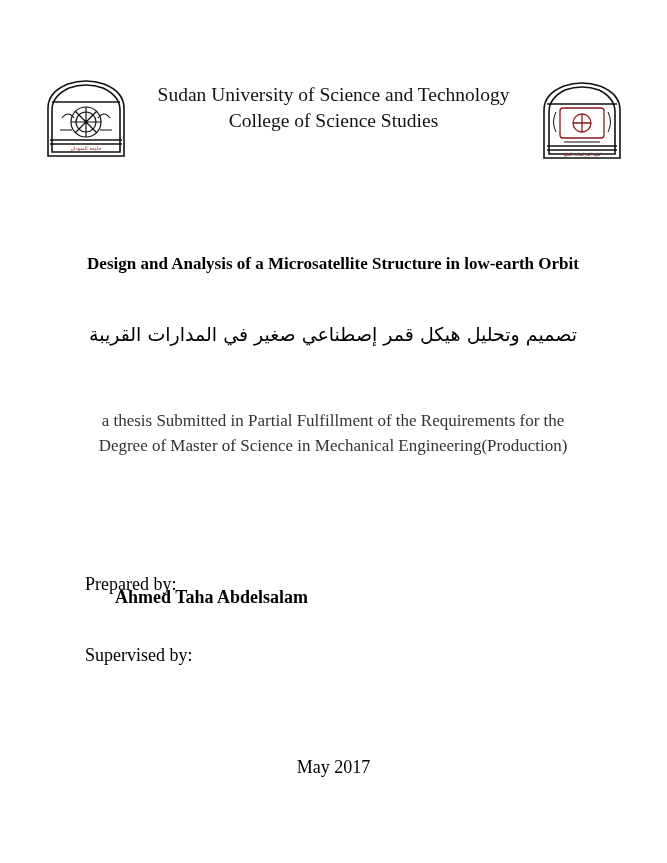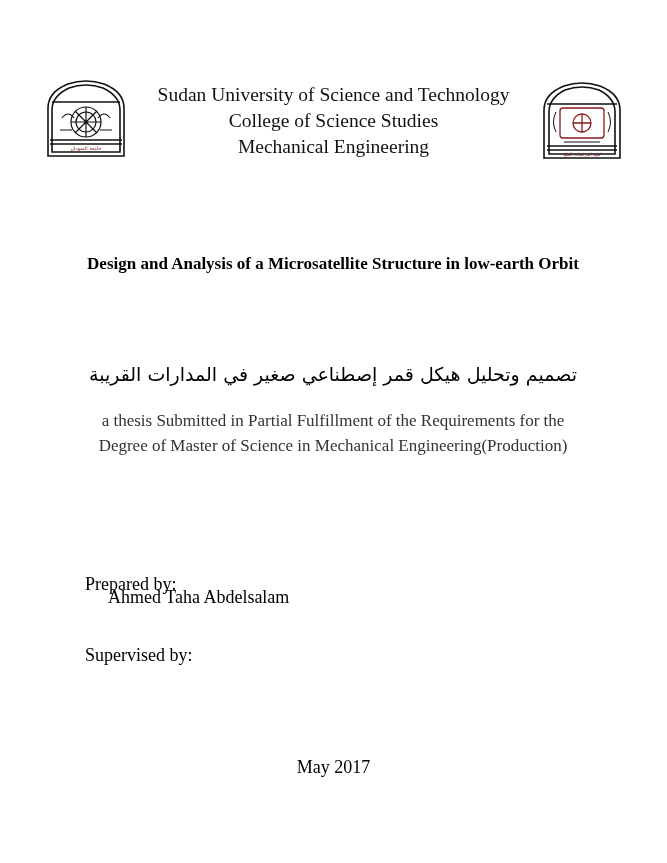--- a/index.html
+++ b/index.html
@@ -71,21 +71,20 @@
   .title-ar {
     position: absolute;
     left: 78px;
     top: 320px;
     width: 510px;
     text-align: center;
     direction: rtl;
     font-size: 19px;
     line-height: 28px;
     font-family: "DejaVu Sans", sans-serif;
-    margin-top: 40px;
   }
 
   
   .thesis-statement {
     position: absolute;
     left: 78px;
     top: 408px;
     width: 510px;
     text-align: center;
     font-size: 17px;
@@ -122,23 +121,24 @@
 
   
   .prepared-label {
     position: absolute;
     left: 85px;
     top: 574px;
     font-size: 18px;
   }
   .prepared-name {
     position: absolute;
-    left: 108px;
+    left: 115px;
     top: 587px;
     font-size: 18px;
+    font-weight: bold;
   }
   .supervised-label {
     position: absolute;
     left: 85px;
     top: 645px;
     font-size: 18px;
   }
   .supervised-name {
     position: absolute;
     left: 119px;
@@ -180,21 +180,20 @@
           <path d="M24 40 q6 -8 12 0 M60 40 q6 -8 12 0"></path>
           <path d="M22 52 h12 M62 52 h12"></path>
         </g>
         <text x="48" y="72" font-family="DejaVu Sans, sans-serif" font-size="5" text-anchor="middle" fill="#8b1a1a">جامعة السودان</text>
       </svg>
     </div>
 
     <div class="header-text">
       <div class="txt-line">Sudan University of Science and Technology</div>
       <div class="txt-line">College of Science Studies</div>
-      <div class="txt-line">Mechanical Engineering</div>
     </div>
 
     <div class="logo">
       <svg width="96" height="88" viewBox="0 0 96 88" xmlns="http://www.w3.org/2000/svg">
         <g fill="none" stroke="#111" stroke-width="1.6">
           <path d="M10 80 L10 32 Q10 16 30 8 Q48 2 66 8 Q86 16 86 32 L86 80 Z"></path>
           <path d="M15 76 L15 34 Q15 20 31 12 Q48 6 65 12 Q81 20 81 34 L81 76 Z"></path>
           <line x1="13" y1="26" x2="83" y2="26"></line>
           <line x1="13" y1="68" x2="83" y2="68"></line>
           <line x1="13" y1="72" x2="83" y2="72"></line>

